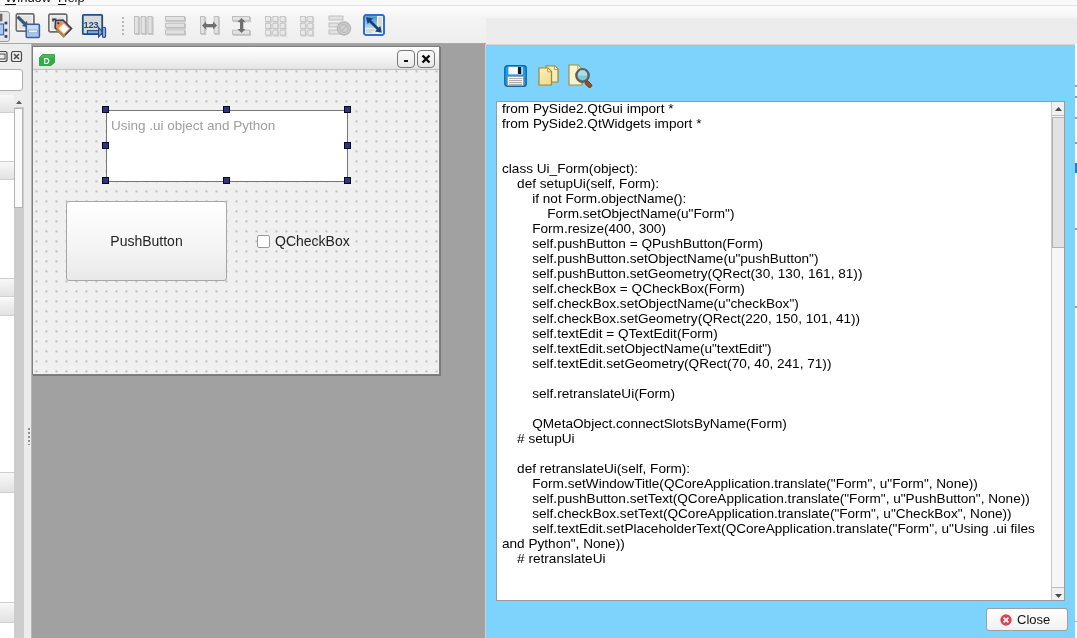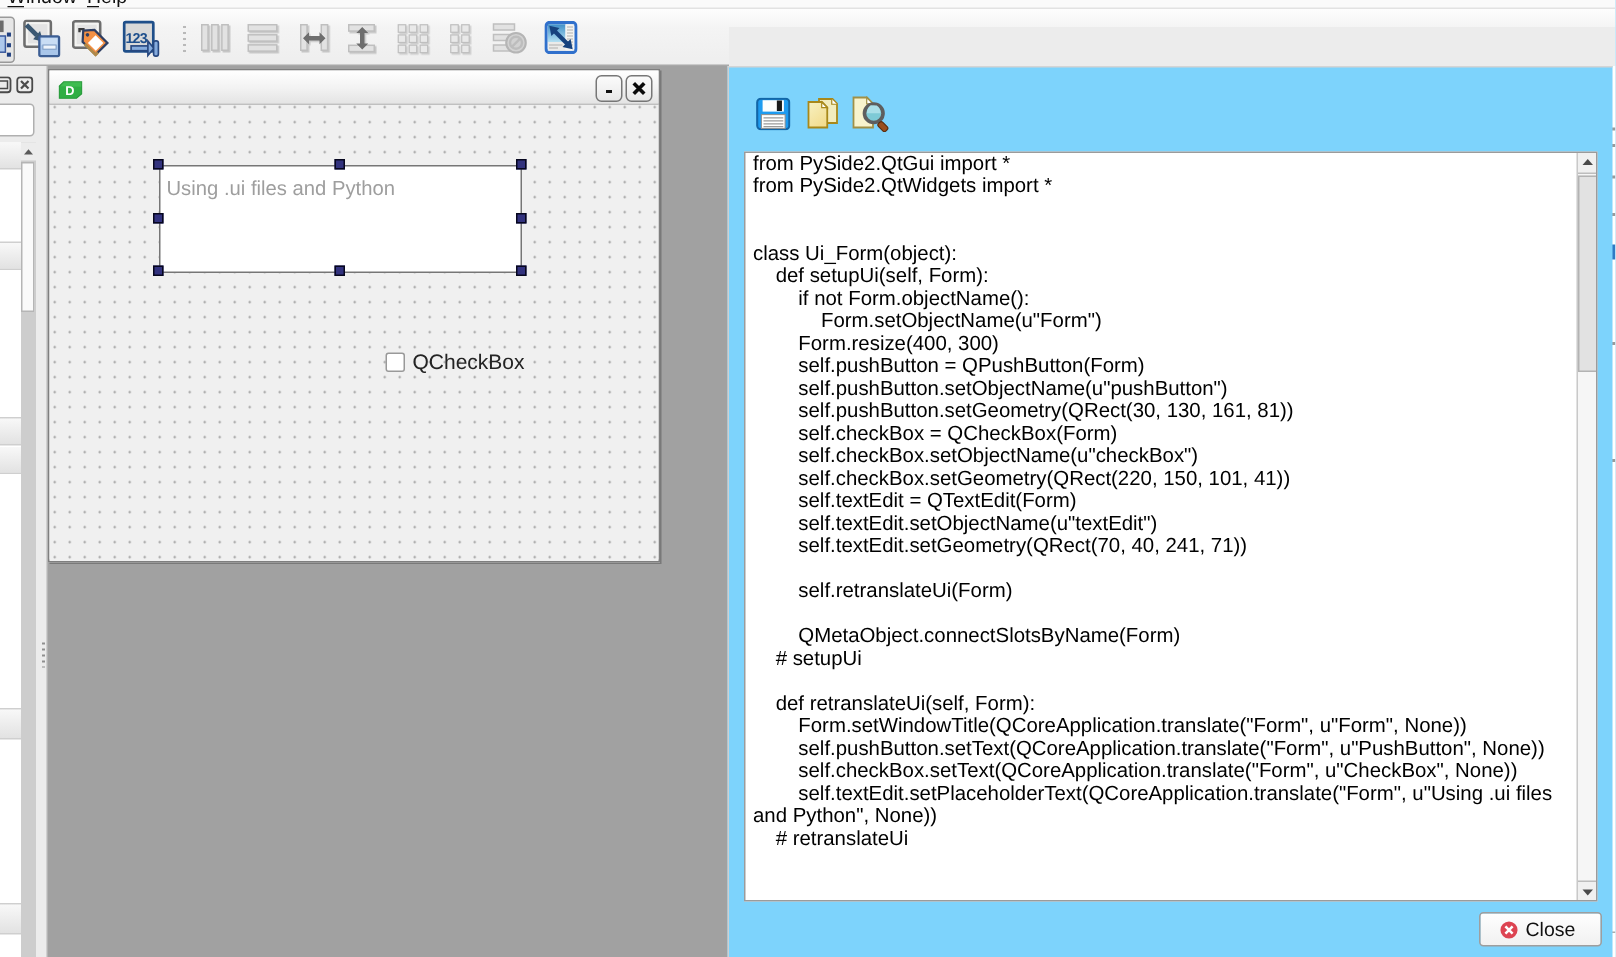--- a/index.html
+++ b/index.html
@@ -78,32 +78,35 @@
       <div class="abs" style="left:384px;top:3px;width:16px;height:16px;border:1px solid #777;border-radius:4px;">
         <svg width="16" height="16">
             <path d="M4.5 4.5 L11.5 11.5 M11.5 4.5 L4.5 11.5" stroke="#0a0a0a" stroke-width="2.4"></path>
           </svg>
       </div>
     </div>
 
     <div class="abs" style="left:0;top:23px;width:406px;height:303px;background-color:#f0f0f0;background-image:radial-gradient(circle at 1px 1px,#9b9b9b 0.5px,transparent 1.0px);background-size:10px 10px;background-position:2.5px 0.4px;">
 
       <div class="abs" style="left:73px;top:40px;width:240px;height:70px;background:#fff;border:1px solid #767676;">
-        <div class="abs" style="left:4px;top:7px;font-size:13.5px;color:#9e9e9e;">Using .ui files and Python</div>
+        <div class="abs" style="left:4px;top:7px;font-size:13.5px;color:#9e9e9e;">Using .ui object and Python</div>
       </div>
 
       <div class="hdl abs" style="left:69px;top:36px;"></div>
       <div class="hdl abs" style="left:190px;top:36px;"></div>
       <div class="hdl abs" style="left:311px;top:36px;"></div>
       <div class="hdl abs" style="left:69px;top:72px;"></div>
       <div class="hdl abs" style="left:311px;top:72px;"></div>
       <div class="hdl abs" style="left:69px;top:107px;"></div>
       <div class="hdl abs" style="left:190px;top:107px;"></div>
       <div class="hdl abs" style="left:311px;top:107px;"></div>
 
+      <div class="abs" style="left:33px;top:131px;width:159px;height:78px;background:linear-gradient(#ffffff,#f4f4f4 60%,#e9e9e9);border:1px solid #a6a6a6;border-radius:3px;text-align:center;">
+        <div style="margin-top:31px;font-size:14px;color:#242424;">PushButton</div>
+      </div>
 
       <div class="abs" style="left:224px;top:165px;width:11px;height:11px;background:#fff;border:1px solid #999;border-radius:2px;"></div>
       <div class="abs" style="left:242px;top:163px;font-size:14px;color:#242424;">QCheckBox</div>
     </div>
   </div>
 
   <div class="abs" style="left:485px;top:18px;width:590px;height:598px;background:#7dd3fc;border-top:1px solid #d4d4d4;border-left:1px solid #d0d0d0;border-bottom:1px solid #bdbdbd;box-sizing:border-box;margin-top:26px;">
 
     <svg class="abs" style="left:18px;top:20px;" width="23" height="22" viewBox="0 0 23 22">
 

